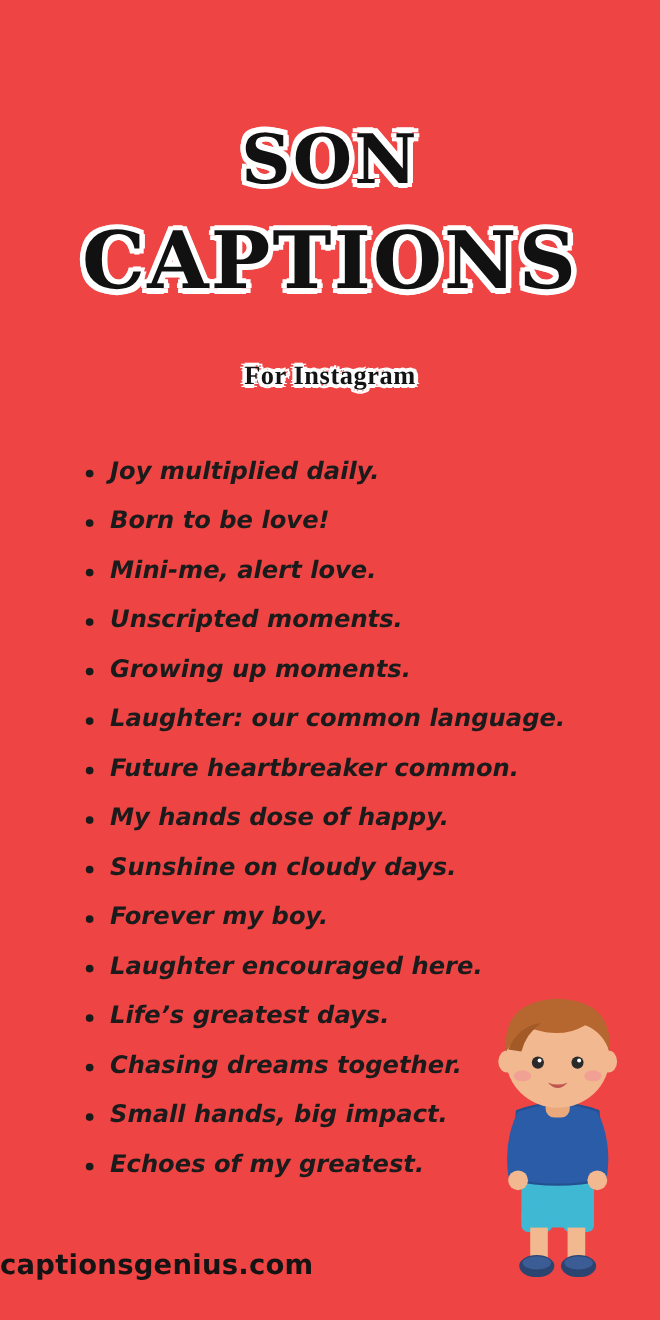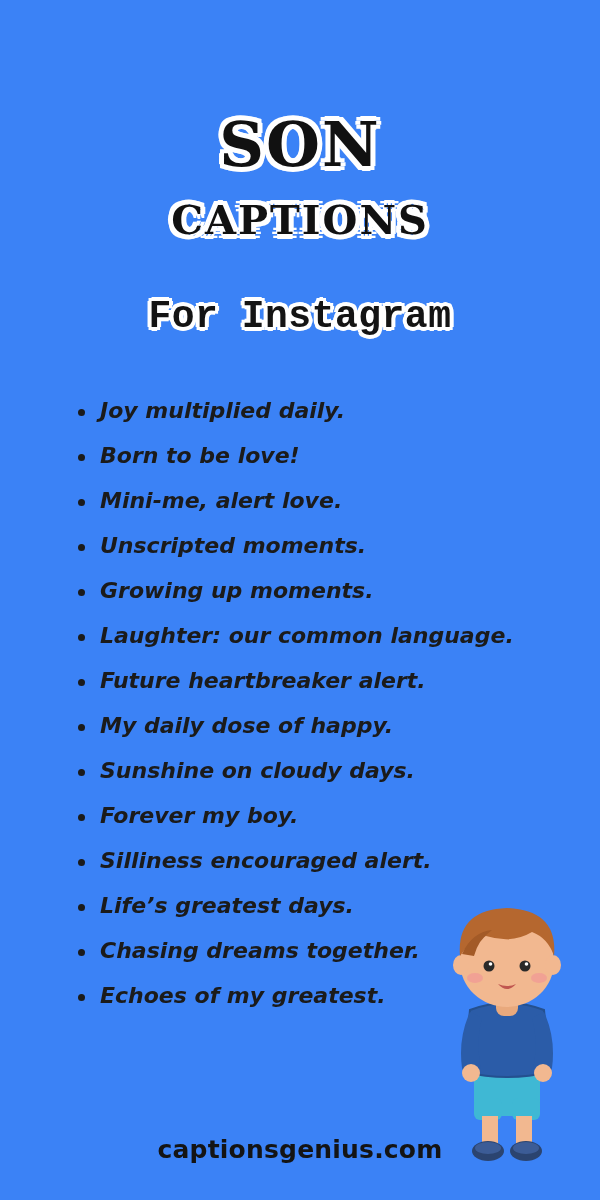--- a/index.html
+++ b/index.html
@@ -10,21 +10,21 @@
     width: 600px;
     height: 1200px;
     background: #ffffff;
     font-family: "DejaVu Sans", sans-serif;
     overflow: hidden;
   }
   .poster {
     position: relative;
     width: 600px;
     height: 1200px;
-    background: #3b82f6;
+    background: #ef4444;
     box-sizing: border-box;
     overflow: hidden;
   }
 
   
   .title-block {
     padding-top: 112px;
     text-align: center;
   }
   .title-line {
@@ -41,27 +41,27 @@
        4px -4px 0 #ffffff,
       -4px  4px 0 #ffffff,
        4px  4px 0 #ffffff,
        0px  5px 0 #ffffff,
        0px -5px 0 #ffffff,
        5px  0px 0 #ffffff,
       -5px  0px 0 #ffffff;
   }
   .title-line.line2 {
     margin-top: 22px;
-    font-size: 40px;
+    font-size: 72px;
   }
   .subtitle {
     margin-top: 54px;
-    font-family: Liberation Mono, monospace;
+    font-family: Liberation Serif, serif;
     font-weight: bold;
-    font-size: 38px;
+    font-size: 24px;
     color: #141414;
     letter-spacing: 0.5px;
     text-shadow:
       -3px -3px 0 #ffffff,
        3px -3px 0 #ffffff,
       -3px  3px 0 #ffffff,
        3px  3px 0 #ffffff,
        0px  4px 0 #ffffff,
        0px -4px 0 #ffffff,
        4px  0px 0 #ffffff,
@@ -96,21 +96,20 @@
     background: #1b1b1b;
     border-radius: 50%;
   }
 
   
   .footer {
     position: absolute;
     left: 0;
     right: 0;
     bottom: 36px;
-    text-align: center;
     font-family: "DejaVu Sans", sans-serif;
     font-weight: bold;
     font-size: 25px;
     color: #141414;
     letter-spacing: 0.2px;
   }
 
   
   .boy {
     position: absolute;
@@ -131,27 +130,28 @@
     <div class="subtitle">For Instagram</div>
   </div>
 
   <ul class="caption-list">
     <li class="caption-item">Joy multiplied daily.</li>
     <li class="caption-item">Born to be love!</li>
     <li class="caption-item">Mini-me, alert love.</li>
     <li class="caption-item">Unscripted moments.</li>
     <li class="caption-item">Growing up moments.</li>
     <li class="caption-item">Laughter: our common language.</li>
-    <li class="caption-item">Future heartbreaker alert.</li>
-    <li class="caption-item">My daily dose of happy.</li>
+    <li class="caption-item">Future heartbreaker common.</li>
+    <li class="caption-item">My hands dose of happy.</li>
     <li class="caption-item">Sunshine on cloudy days.</li>
     <li class="caption-item">Forever my boy.</li>
-    <li class="caption-item">Silliness encouraged alert.</li>
+    <li class="caption-item">Laughter encouraged here.</li>
     <li class="caption-item">Life’s greatest days.</li>
     <li class="caption-item">Chasing dreams together.</li>
+    <li class="caption-item">Small hands, big impact.</li>
     <li class="caption-item">Echoes of my greatest.</li>
   </ul>
 
   <svg class="boy" viewBox="0 0 150 300">
 
     <rect x="42" y="198" width="66" height="48" rx="8" fill="#3fb8d4"></rect>
     <rect x="42" y="228" width="28" height="22" rx="6" fill="#3fb8d4"></rect>
     <rect x="80" y="228" width="28" height="22" rx="6" fill="#3fb8d4"></rect>
     <rect x="50" y="246" width="16" height="30" fill="#f2b890"></rect>
     <rect x="84" y="246" width="16" height="30" fill="#f2b890"></rect>

